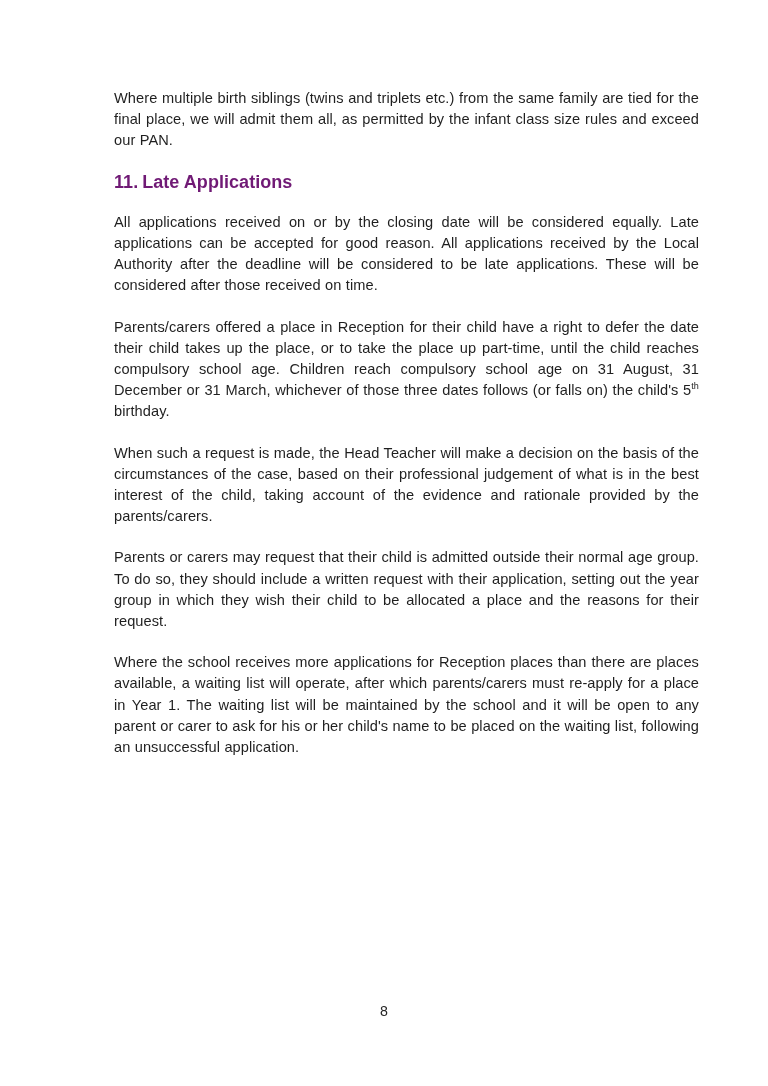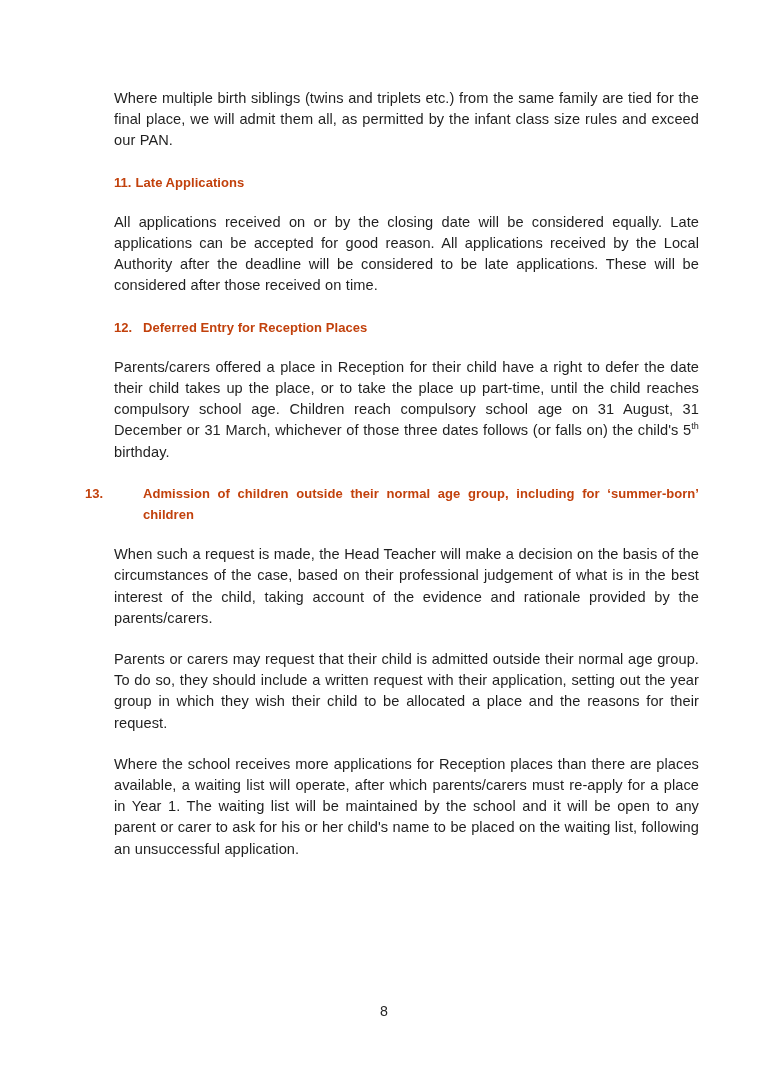--- a/index.html
+++ b/index.html
@@ -34,24 +34,24 @@
     text-align: justify;
     text-justify: inter-word;
     margin: 0 0 20px 0;
     letter-spacing: 0.08px;
     color: #1f1f1f;
     word-spacing: 0.2px;
   }
 
   
   .heading {
-    font-size: 13px;
+    font-size: 18px;
     line-height: 21.2px;
     font-weight: bold;
-    color: #c2410c;
+    color: #701a75;
     margin: 0 0 19px 0;
     letter-spacing: 0.05px;
   }
   
   .heading.wrap {
     text-align: justify;
     text-justify: inter-word;
     padding-left: 29px;
     text-indent: -29px;
   }
@@ -84,23 +84,21 @@
 </style>
 </head>
 <body>
 
 <div class="page">
 
   <div class="content">
       <p class="para">Where multiple birth siblings (twins and triplets etc.) from the same family are tied for the final place, we will admit them all, as permitted by the infant class size rules and exceed our PAN.</p>
       <p class="heading plain-gap"><span class="num">11.</span><span>Late Applications</span></p>
       <p class="para">All applications received on or by the closing date will be considered equally. Late applications can be accepted for good reason.  All applications received by the Local Authority after the deadline will be considered to be late applications. These will be considered after those received on time.</p>
-      <p class="heading"><span class="num">12.</span><span>Deferred Entry for Reception Places</span></p>
       <p class="para"><span>Parents/carers offered a place in Reception for their child have a right to defer the date their child takes up the place, or to take the place up part-time, until the child reaches compulsory school age.  Children reach compulsory school age on 31 August, 31 December or 31 March, whichever of those three dates follows (or falls on) the child's 5</span><span class="sup">th</span><span> birthday.</span></p>
-      <p class="heading wrap"><span class="num">13.</span><span>Admission of children outside their normal age group, including for ‘summer-born’ children</span></p>
       <p class="para">When such a request is made, the Head Teacher will make a decision on the basis of the circumstances of the case, based on their professional judgement of what is in the best interest of the child, taking account of the evidence and rationale provided by the parents/carers.</p>
       <p class="para">Parents or carers may request that their child is admitted outside their normal age group.  To do so, they should include a written request with their application, setting out the year group in which they wish their child to be allocated a place and the reasons for their request.</p>
       <p class="para">Where the school receives more applications for Reception places than there are places available, a waiting list will operate, after which parents/carers must re-apply for a place in Year 1. The waiting list will be maintained by the school and it will be open to any parent or carer to ask for his or her child's name to be placed on the waiting list, following an unsuccessful application.</p>
     </div>
 
   <div class="page-number">8</div>
 
 </div>
 
 </body></html>

